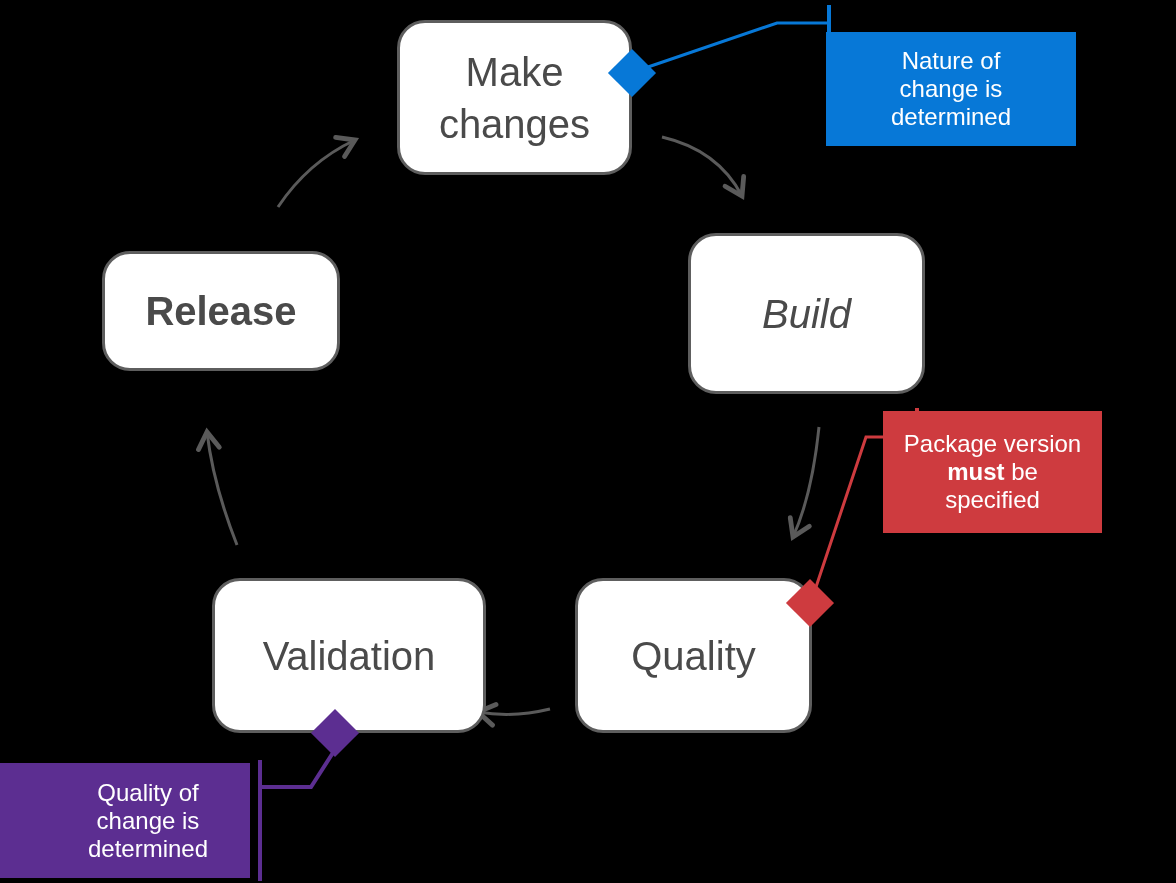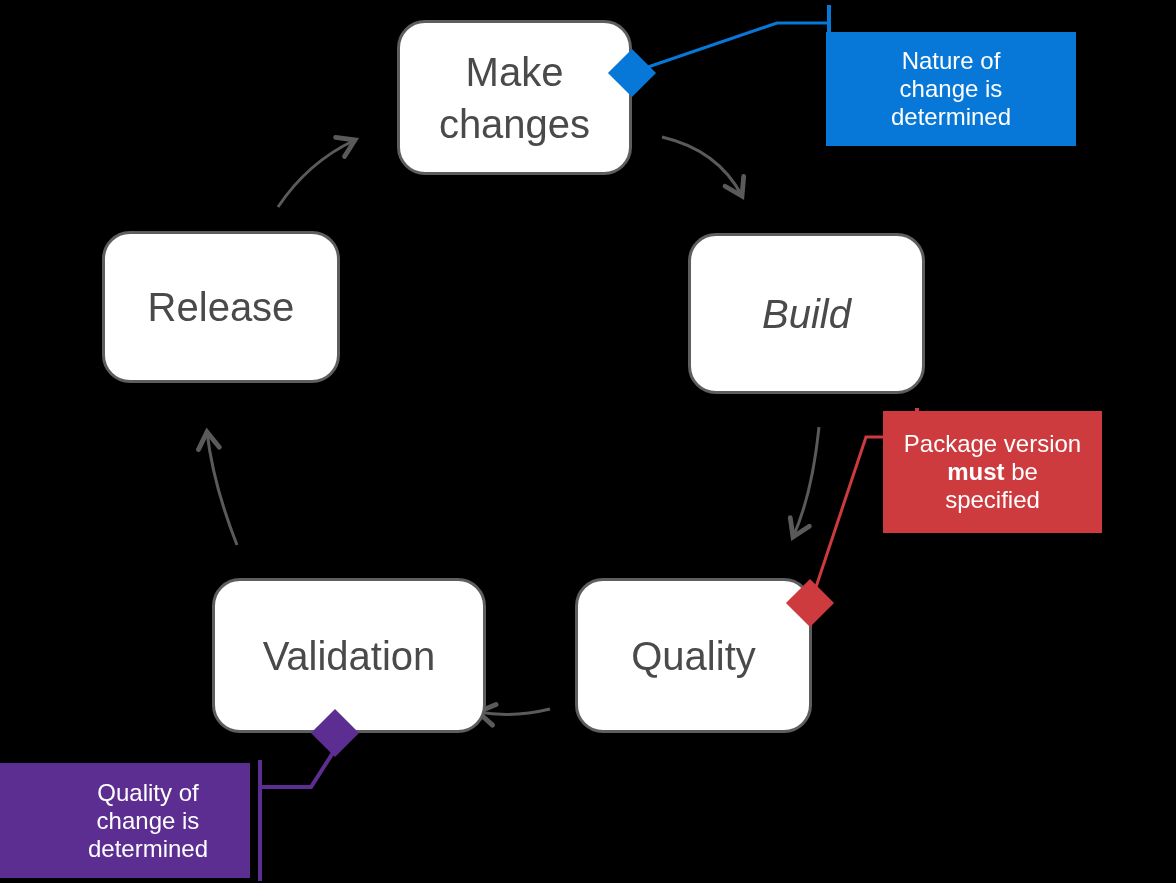--- a/index.html
+++ b/index.html
@@ -28,21 +28,21 @@
   }
   .node-label {
     color: #4A4A4A;
     font-size: 40px;
     line-height: 52px;
     text-align: center;
     white-space: pre-line;
   }
   .node-make-changes { left: 397px; top: 20px;  width: 235px; height: 155px; }
   .node-build        { left: 688px; top: 233px; width: 237px; height: 161px; font-style: italic; }
-  .node-release      { left: 102px; top: 231px; width: 238px; height: 152px; }
+  .node-release      { left: 102px; top: 251px; width: 238px; height: 120px; font-weight: bold; }
   .node-package      { left: 575px; top: 578px; width: 237px; height: 155px; }
   .node-validation   { left: 212px; top: 578px; width: 274px; height: 155px; }
 
   .diamond {
     position: absolute;
     width: 34px; height: 34px;
     transform: rotate(45deg);
   }
   .diamond-blue   { left: 615px; top: 56px;  background: #0778D7; }
   .diamond-red    { left: 793px; top: 586px; background: #CE3B3F; }

